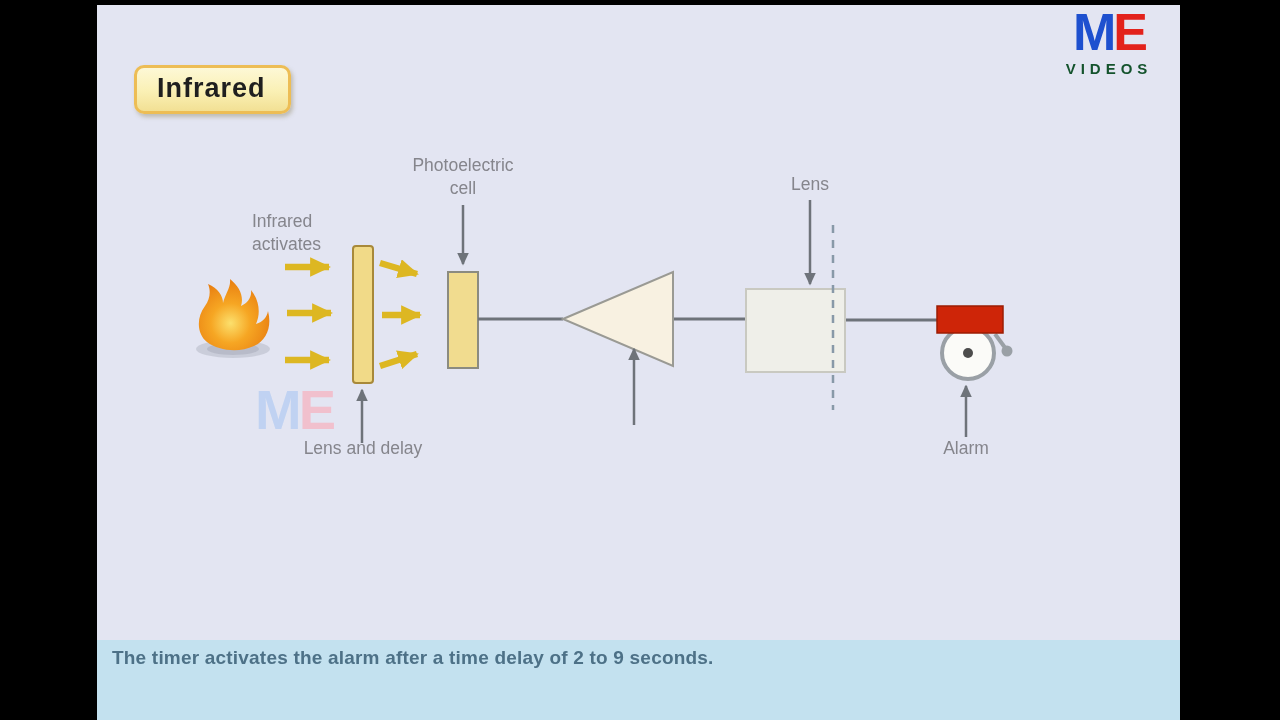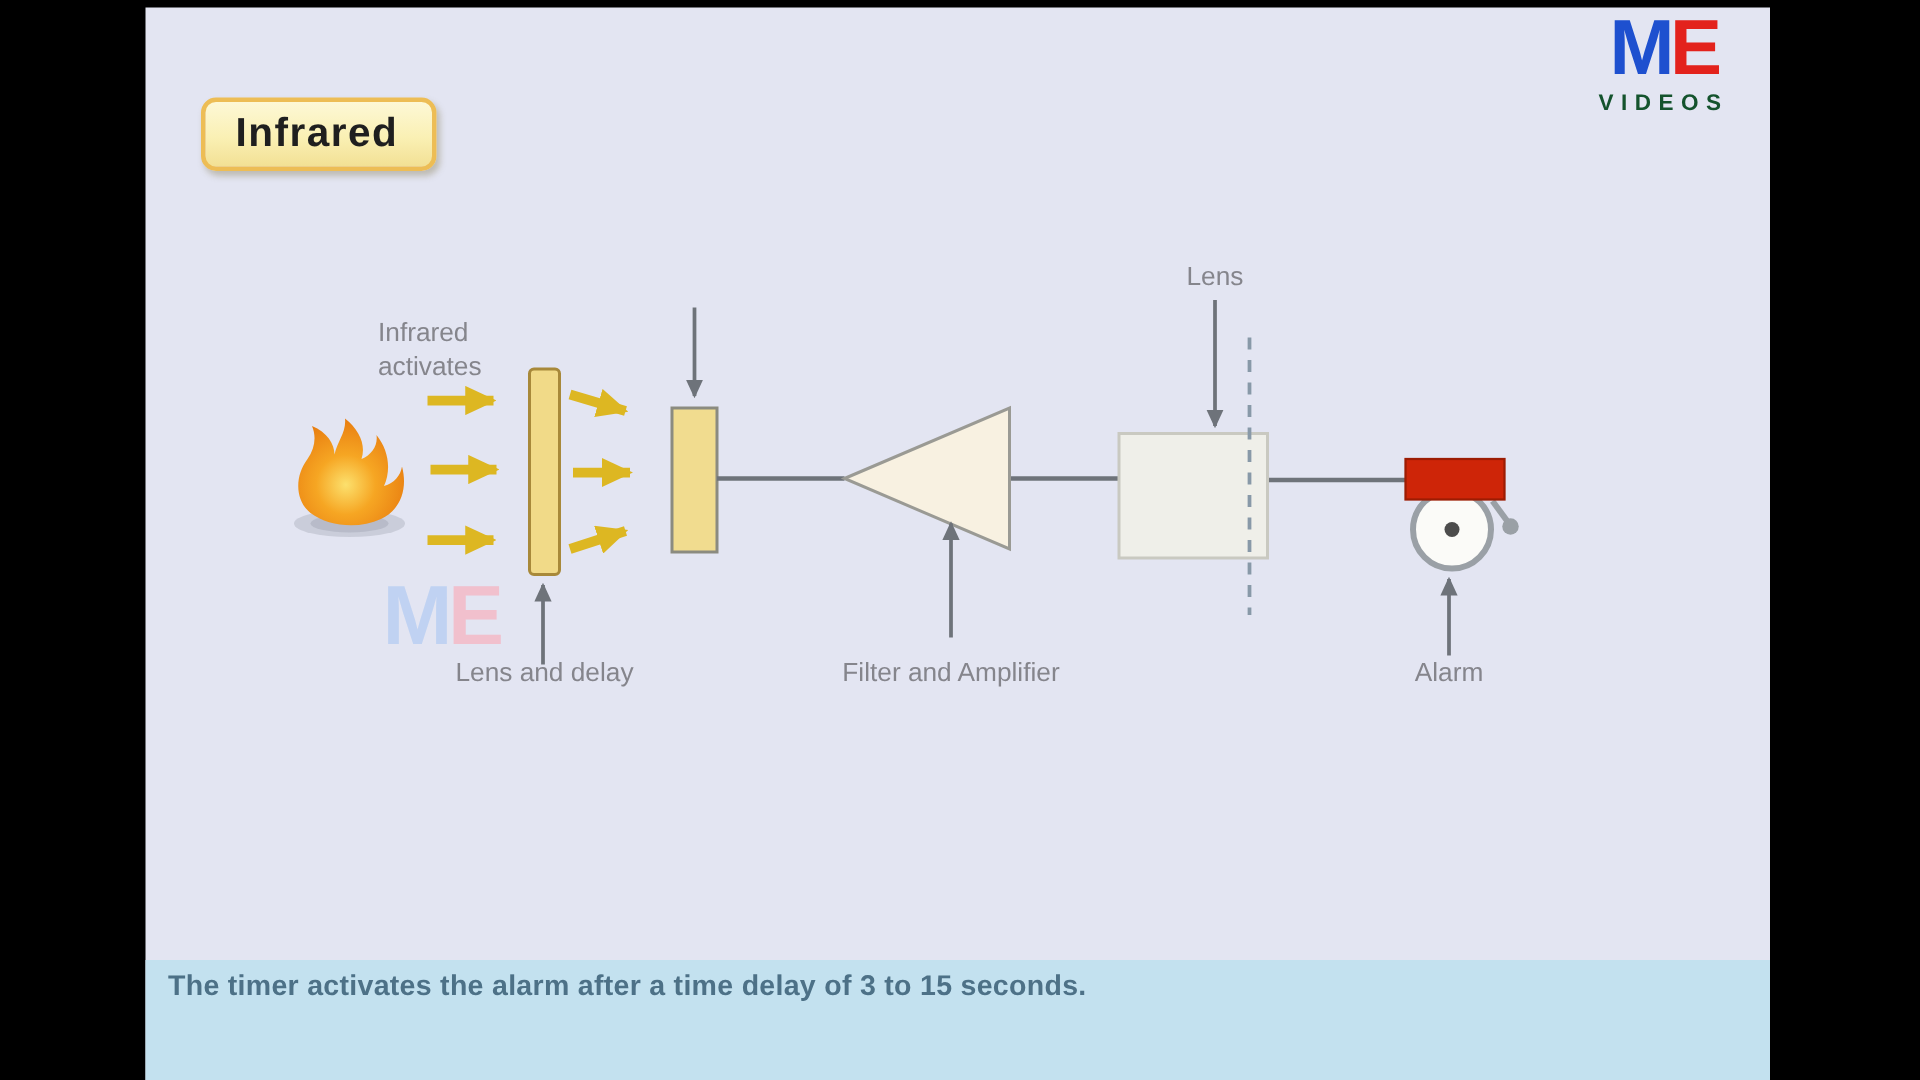--- a/index.html
+++ b/index.html
@@ -153,26 +153,29 @@
       <line x1="713" y1="200" x2="713" y2="284" marker-end="url(#ghead)"></line>
       <line x1="869" y1="437" x2="869" y2="386" marker-end="url(#ghead)"></line>
     </g>
   </svg>
 
   <div class="dlabel" style="left:155px; top:210px;">
     <div>Infrared</div>
     <div>activates</div>
   </div>
 
+  <div class="dlabel center" style="left:286px; top:154px; width:160px;">
+    <div>Photoelectric</div>
+    <div>cell</div>
+  </div>
 
   <div class="dlabel center" style="left:166px; top:437px; width:200px;">Lens and delay</div>
 
-  <div class="dlabel center" style="left:437px; top:437px; width:200px;">Filter and Amplifier</div>
 
   <div class="dlabel center" style="left:663px; top:173px; width:100px;">Lens</div>
 
   <div class="dlabel center" style="left:819px; top:437px; width:100px;">Alarm</div>
 
   <div class="caption-band">
-    <div class="caption-text">The timer activates the alarm after a time delay of 3 to 15 seconds.</div>
+    <div class="caption-text">The timer activates the alarm after a time delay of 2 to 9 seconds.</div>
   </div>
 
 </div>
 
 </body></html>

